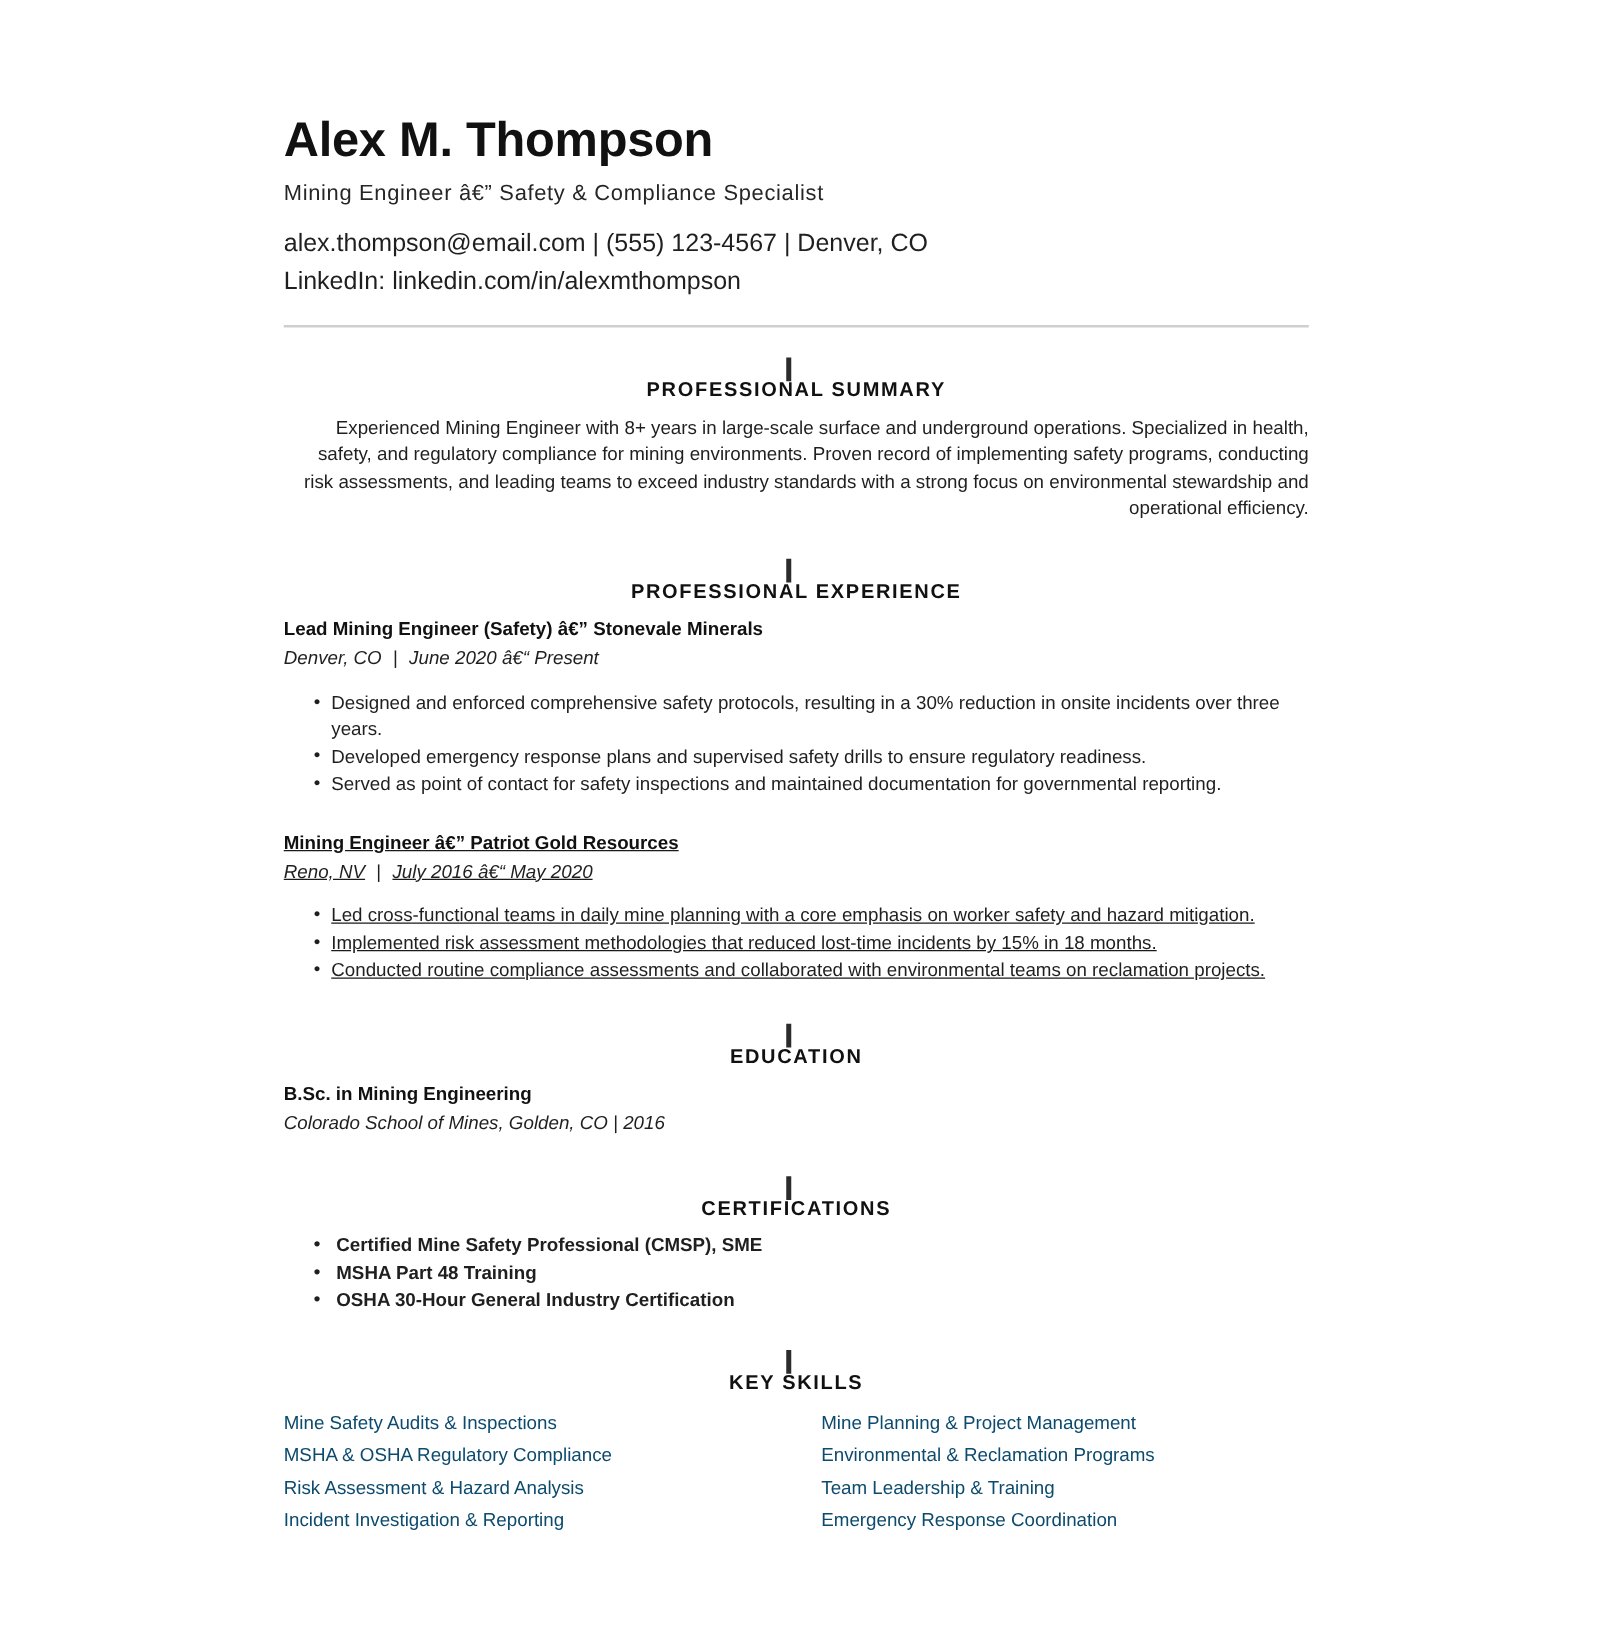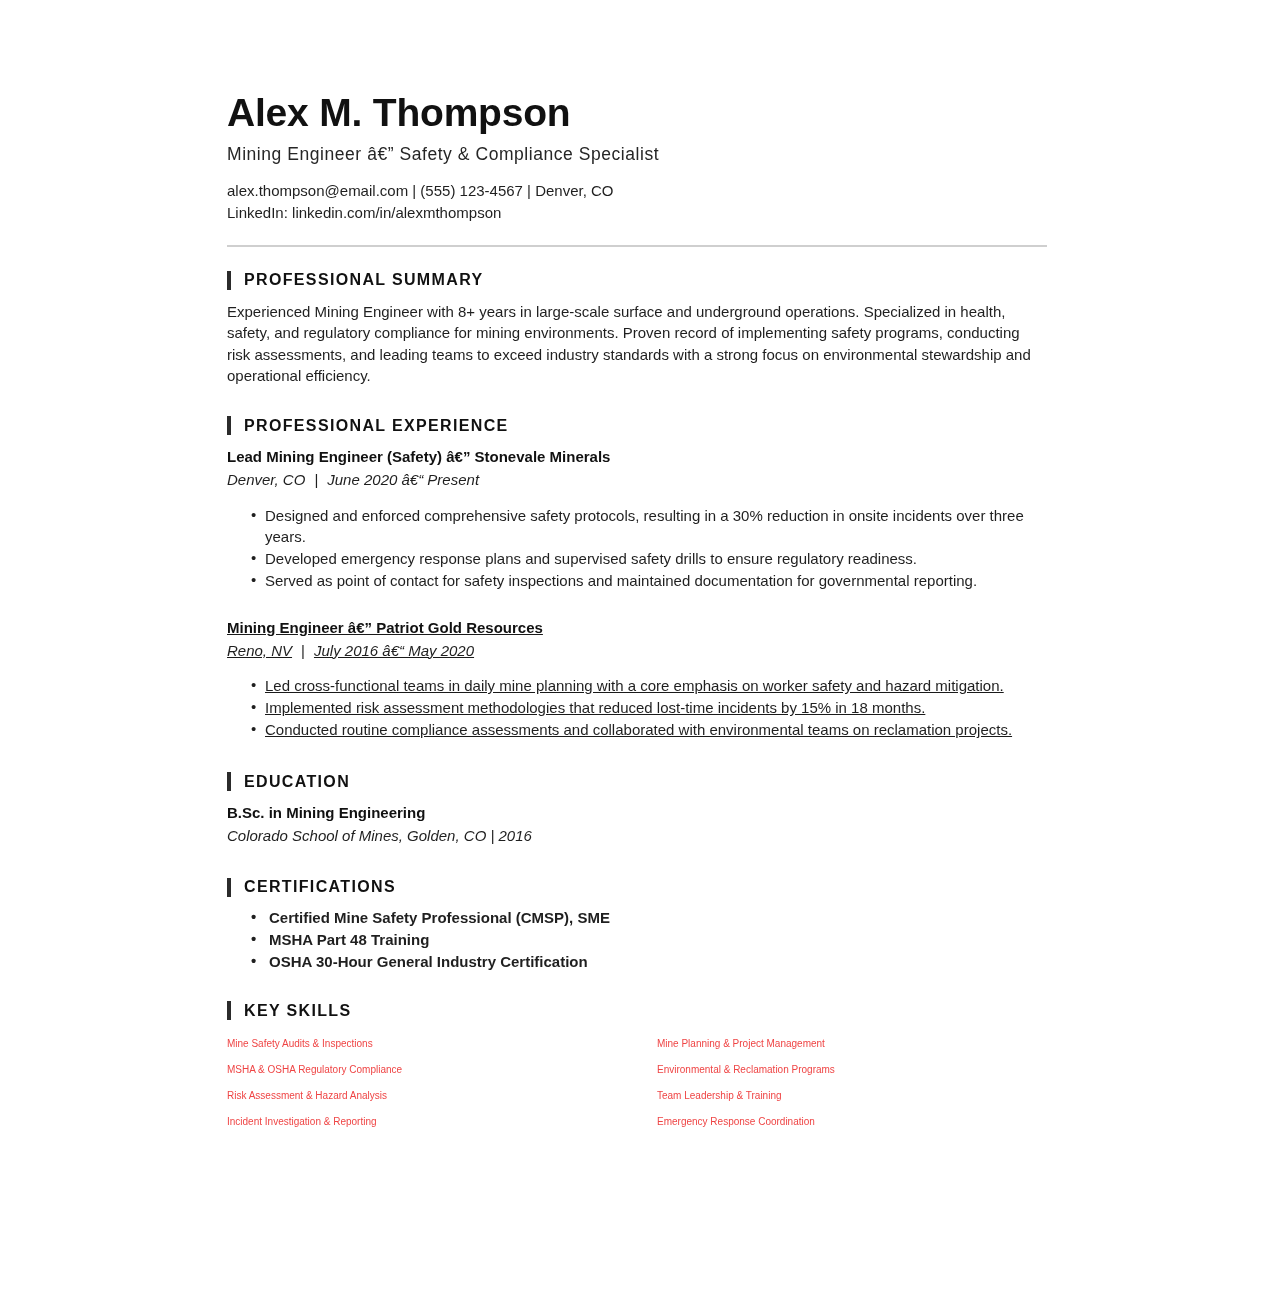--- a/index.html
+++ b/index.html
@@ -40,40 +40,41 @@
   }
   .subtitle {
     font-size: 17.5px;
     font-weight: normal;
     letter-spacing: 0.55px;
     color: #262626;
     line-height: 1.25;
     margin: 0 0 14px 0;
   }
   .contact-line {
-    font-size: 15px;
+    font-size: 20px;
     color: #1f1f1f;
     line-height: 1.5;
   }
 
   .divider {
     border: 0;
     border-top: 2px solid #cfcfcf;
     margin: 20px 0 0 0;
     width: 820px;
   }
 
   
   .section {
     margin-top: 24px;
   }
   .section-heading {
     display: flex;
     align-items: center;
     margin-bottom: 11px;
+    flex-direction: column;
   }
   .accent-bar {
     width: 4px;
     height: 19px;
     background: #2b2b2b;
     flex: 0 0 auto;
     margin-right: 13px;
   }
   .section-title {
     font-size: 16px;
@@ -84,20 +85,21 @@
     line-height: 1;
   }
 
   
   .summary-text {
     font-size: 15px;
     line-height: 1.42;
     color: #1f1f1f;
     margin: 0;
     max-width: 820px;
+    text-align: right;
   }
 
   
   .job {
     margin-bottom: 2px;
   }
   .job + .job {
     margin-top: 26px;
     text-decoration: underline;
   }
@@ -183,22 +185,22 @@
   }
 
   
   .skills-grid {
     display: grid;
     grid-template-columns: 430px 1fr;
     row-gap: 0;
     margin-top: 2px;
   }
   .skill-item {
-    font-size: 10px;
-    color: #ef4444;
+    font-size: 15px;
+    color: #0c4a6e;
     line-height: 26px;
     padding: 0;
   }
 
   .section-education { margin-top: 32px; }
   .section-certifications { margin-top: 30px; }
   .section-skills { margin-top: 30px; }
   .section-experience { margin-top: 30px; }
 </style>
 </head>

